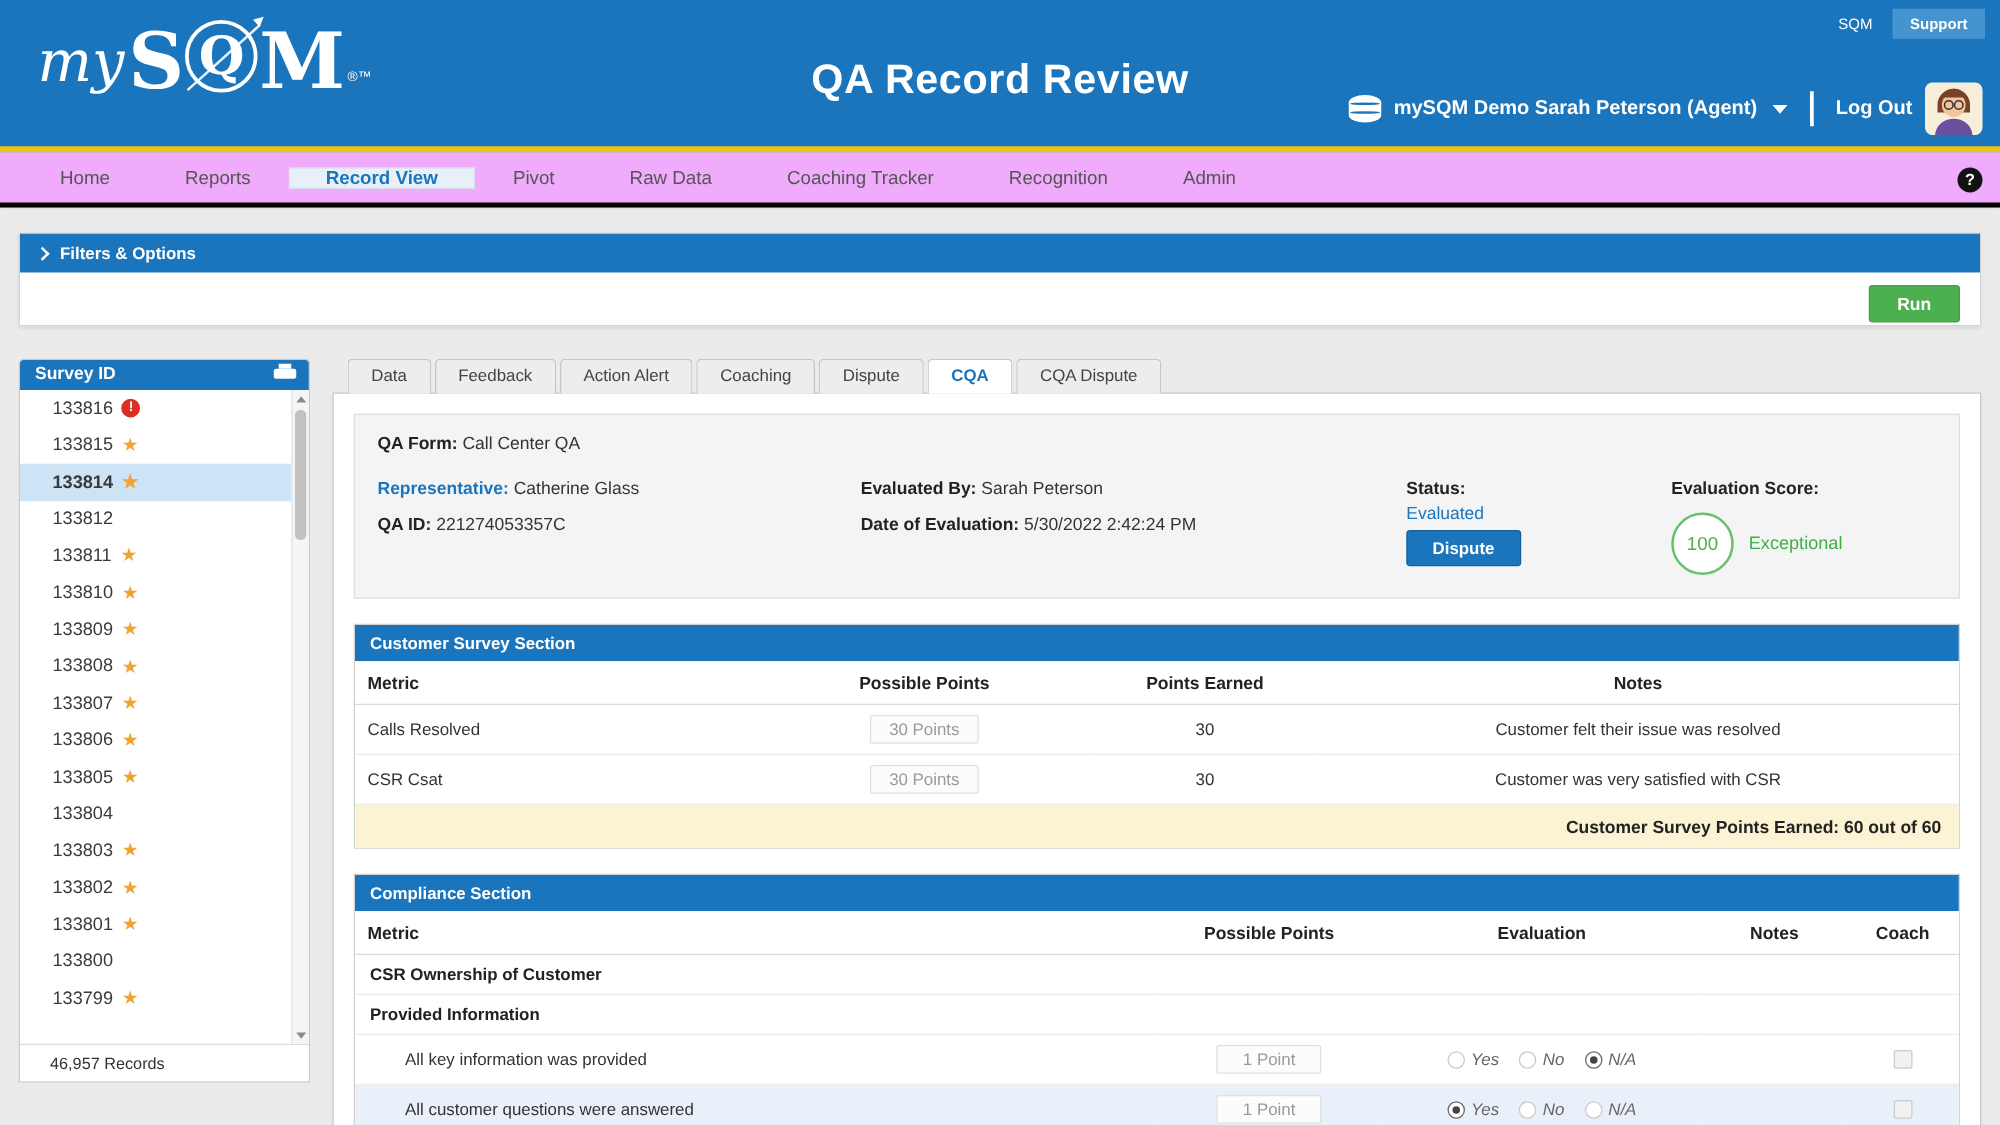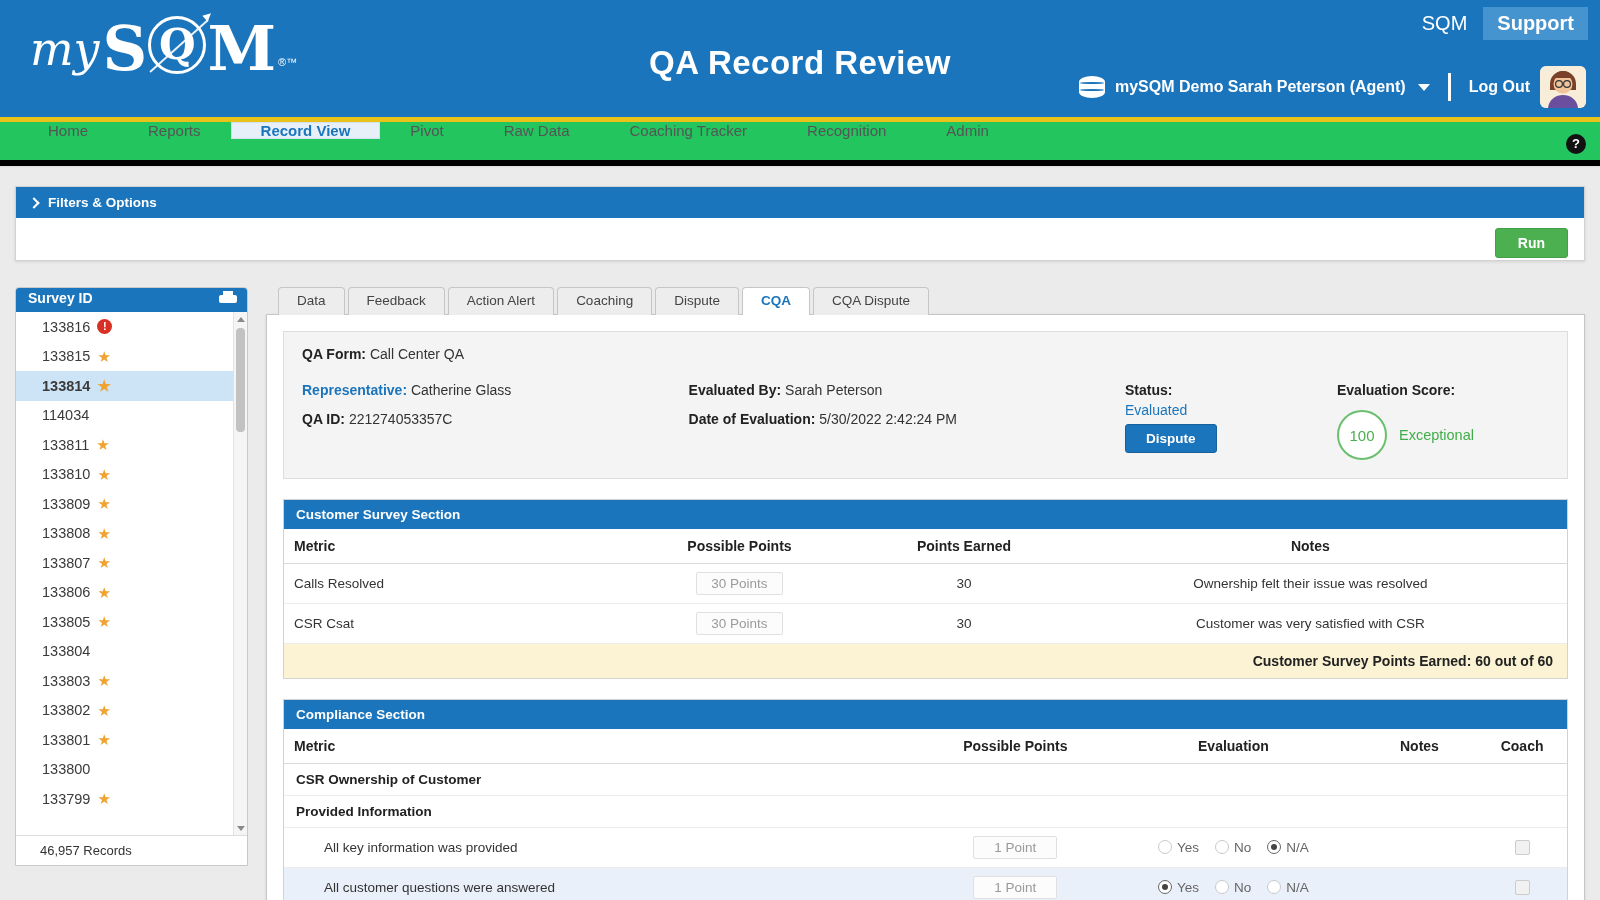--- a/index.html
+++ b/index.html
@@ -11,33 +11,33 @@
   .topbar { position:relative; height:122px; background:#1b75bc; border-bottom:5px solid #e9c319; color:#fff; }
   .logo { position:absolute; left:30px; top:16px; display:flex; align-items:flex-end; font-family:"DejaVu Serif", serif; cursor:pointer; }
   .logo-my { font-style:italic; font-size:46px; line-height:.9; margin-right:3px; padding-bottom:6px; }
   .logo-s, .logo-m { font-size:62px; line-height:.85; font-weight:bold; }
   .logo-q-wrap { position:relative; width:58px; height:58px; border:3px solid #fff; border-radius:50%; display:flex; align-items:center; justify-content:center; margin:0 1px 2px; }
   .logo-q { font-size:42px; font-weight:bold; line-height:1; }
   .logo-q-wrap::before { content:""; position:absolute; width:78px; height:2px; background:rgba(255,255,255,.9); transform:rotate(-42deg); left:-11px; top:26px; }
   .logo-q-wrap::after { content:""; position:absolute; right:-9px; top:-7px; border-left:8px solid #fff; border-top:4px solid transparent; border-bottom:4px solid transparent; transform:rotate(-42deg); }
   .logo-marks { font-size:11px; padding-bottom:8px; margin-left:2px; font-family:"Liberation Sans", sans-serif; }
   .page-title { position:absolute; left:0; right:0; top:44px; text-align:center; font-size:33px; font-weight:bold; letter-spacing:.5px; }
-  .top-right { position:absolute; top:7px; right:12px; display:flex; align-items:center; gap:16px; font-size:20px; }
+  .top-right { position:absolute; top:7px; right:12px; display:flex; align-items:center; gap:16px; font-size:12px; }
   .top-link { cursor:pointer; }
   .support-btn { background:#4593cf; padding:5px 14px; font-weight:bold; cursor:pointer; }
   .user-row { position:absolute; right:14px; top:66px; display:flex; align-items:center; gap:10px; font-size:16px; font-weight:bold; }
   .db-icon { width:26px; height:22px; background:#fff; border-radius:13px/6px; position:relative; flex:0 0 auto; }
   .db-icon::before, .db-icon::after { content:""; position:absolute; left:1px; right:1px; height:2px; background:#1b75bc; border-radius:50%; }
   .db-icon::before { top:6px; } .db-icon::after { top:13px; }
   .caret-down { width:0; height:0; border-left:6px solid transparent; border-right:6px solid transparent; border-top:7px solid #fff; margin-left:2px; }
   .user-pipe { width:3px; height:28px; background:#fff; margin:0 8px; }
   .avatar { width:46px; height:42px; border-radius:6px; overflow:hidden; background:#dbe9f5; flex:0 0 auto; cursor:pointer; }
 
   
-  .nav { height:44px; background:#22c55e; display:flex; align-items:flex-start; padding-left:18px; position:relative; border-bottom:6px solid #000000; box-shadow:0 1px 2px rgba(0,0,0,.06); }
+  .nav { height:44px; background:#f0abfc; display:flex; align-items:center; padding-left:18px; position:relative; border-bottom:4px solid #000000; box-shadow:0 1px 2px rgba(0,0,0,.06); }
   .nav-item { display:flex; align-items:center; padding:0 30px; font-size:15px; color:#555; cursor:pointer; }
   .nav-item.active { color:#1b75bc; font-weight:bold; background:#e7f0f8; box-shadow:inset 0 0 0 1px #d3e2ef; }
   .help-icon { position:absolute; right:14px; top:12px; width:20px; height:20px; border-radius:50%; background:#121212; color:#fff; text-align:center; line-height:20px; font-weight:bold; font-size:13px; cursor:pointer; }
 
   
   .filters-card { margin:20px 15px 0; background:#fff; border:1px solid #d2d2d2; box-shadow:0 1px 3px rgba(0,0,0,.10); }
   .filters-bar { background:#1b75bc; color:#fff; font-weight:bold; font-size:13.5px; padding:8px 14px; display:flex; align-items:center; gap:10px; cursor:pointer; }
   .chevron-right { width:8px; height:8px; border-top:2.5px solid #fff; border-right:2.5px solid #fff; transform:rotate(45deg); flex:0 0 auto; }
   .filters-body { height:42px; position:relative; }
   .run-btn { position:absolute; right:16px; top:10px; background:#4caf50; color:#fff; font-weight:bold; border:1px solid #43a047; padding:6px 22px; border-radius:3px; font-size:14px; cursor:pointer; }
@@ -96,21 +96,21 @@
   table { width:100%; border-collapse:collapse; background:#fff; }
   th { font-weight:bold; font-size:14px; color:#222; padding:9px 10px; border-bottom:1px solid #d9d9d9; text-align:center; }
   th.left, td.left { text-align:left; }
   td { font-size:13.5px; padding:8px 10px; border-bottom:1px solid #ececec; text-align:center; }
   .points-pill { display:inline-block; border:1px solid #e0e0e0; background:#fcfcfc; color:#9a9a9a; padding:3px 14px; min-width:84px; border-radius:2px; }
   .summary-row td { background:#fcf3d4; text-align:right; font-weight:bold; color:#222; font-size:14px; padding:9px 14px; border-bottom:none; }
   .group-row td { font-weight:bold; text-align:left; padding-left:12px; color:#222; }
   .metric-indent { padding-left:40px; }
   .row-highlight td { background:#e9f0fa; }
   .radio-group { display:flex; justify-content:center; align-items:center; gap:16px; color:#666; }
-  .radio-opt { display:flex; align-items:flex-start; gap:5px; cursor:pointer; }
+  .radio-opt { display:flex; align-items:center; gap:5px; cursor:pointer;font-style:italic; }
   .radio { width:14px; height:14px; border:1px solid #c9c9c9; border-radius:50%; background:#fff; position:relative; flex:0 0 auto; }
   .radio.checked { border-color:#666; }
   .radio.checked::after { content:""; position:absolute; left:3px; top:3px; right:3px; bottom:3px; background:#444; border-radius:50%; }
   .checkbox { display:inline-block; width:15px; height:15px; border:1px solid #ccc; background:#f1f1f1; border-radius:2px; cursor:pointer; vertical-align:middle; }
 
   
   .survey-table col.c-metric { width:25%; }
   .survey-table col.c-possible { width:21%; }
   .survey-table col.c-earned { width:14%; }
   .survey-table col.c-notes { width:40%; }
@@ -195,21 +195,21 @@
         </div>
       <div class="survey-item">
           <span>133815</span>
           <span class="star-icon"></span>
         </div>
       <div class="survey-item selected">
           <span>133814</span>
           <span class="star-icon"></span>
         </div>
       <div class="survey-item">
-          <span>114034</span>
+          <span>133812</span>
         </div>
       <div class="survey-item">
           <span>133811</span>
           <span class="star-icon"></span>
         </div>
       <div class="survey-item">
           <span>133810</span>
           <span class="star-icon"></span>
         </div>
       <div class="survey-item">
@@ -324,21 +324,21 @@
               <th>Possible Points</th>
               <th>Points Earned</th>
               <th>Notes</th>
             </tr>
           </thead>
           <tbody>
             <tr>
               <td class="left">Calls Resolved</td>
               <td><span class="points-pill">30 Points</span></td>
               <td>30</td>
-              <td>Ownership felt their issue was resolved</td>
+              <td>Customer felt their issue was resolved</td>
             </tr>
             <tr>
               <td class="left">CSR Csat</td>
               <td><span class="points-pill">30 Points</span></td>
               <td>30</td>
               <td>Customer was very satisfied with CSR</td>
             </tr>
             <tr class="summary-row">
               <td colspan="4">Customer Survey Points Earned: 60 out of 60</td>
             </tr>

